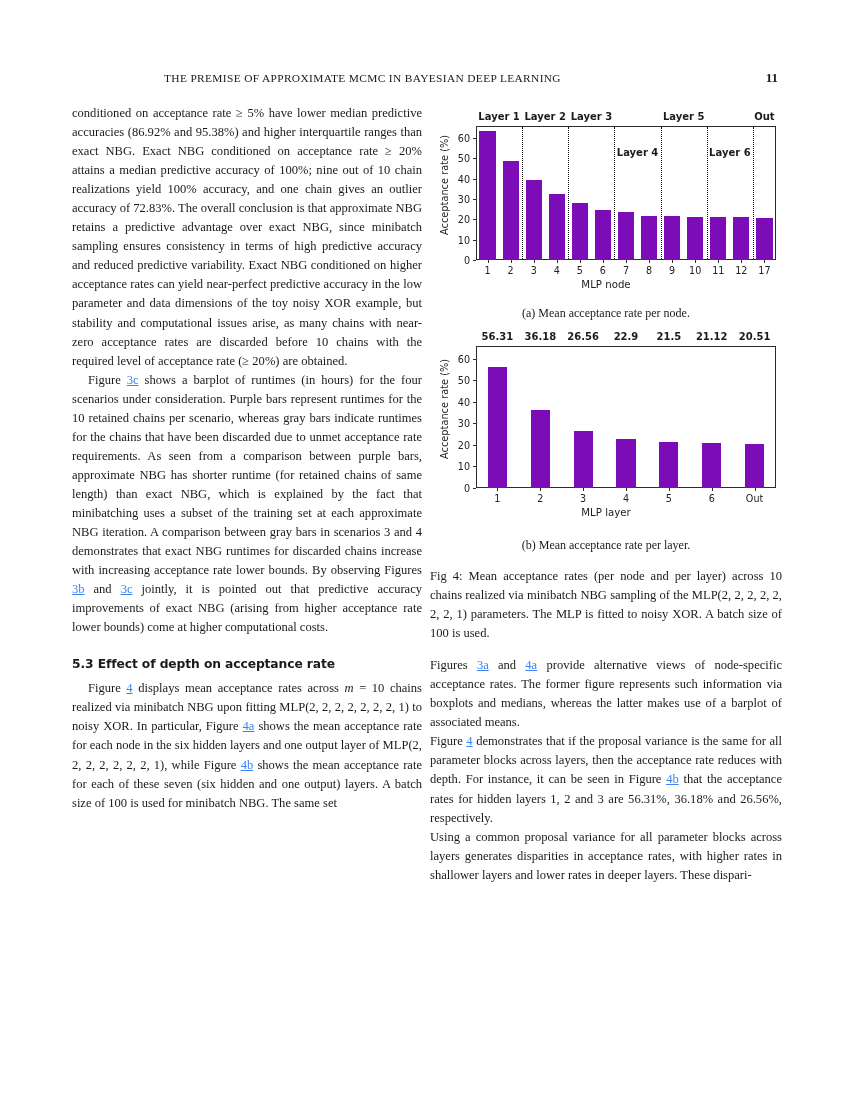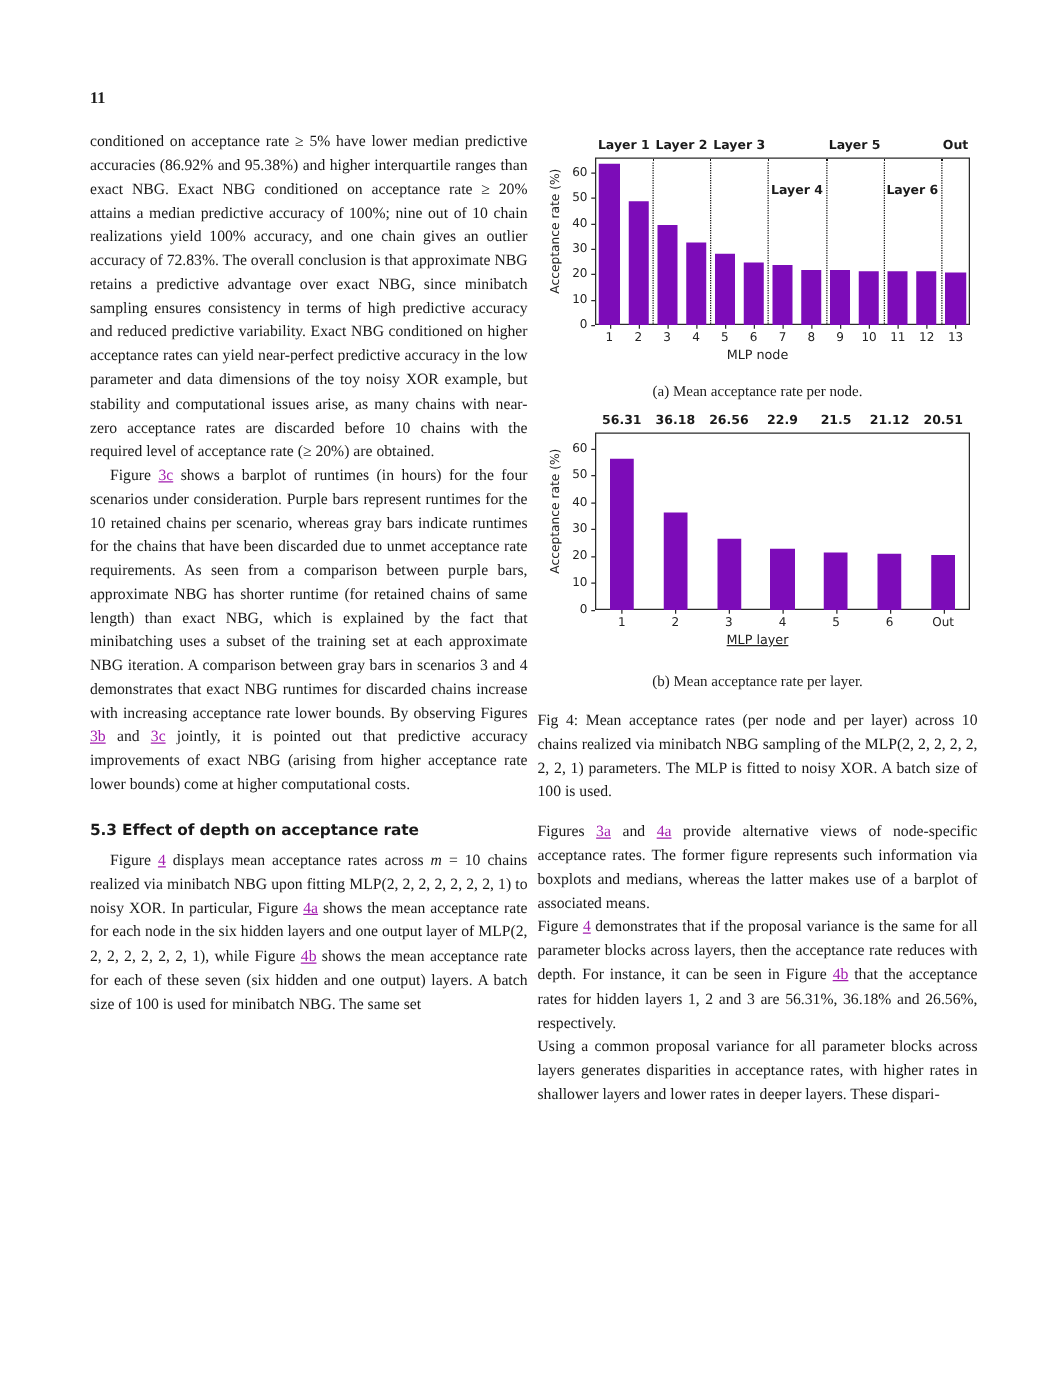--- a/index.html
+++ b/index.html
@@ -59,21 +59,21 @@
   }
   .col-left  { left: 72px; }
 
   .col p {
     margin: 0;
   }
   .col p.indent {
     text-indent: 16px;
   }
   .ref {
-    color: #a21caf;
+    color: #3b82f6;
   }
   .mathit {
     font-style: italic;
   }
   .nobr { white-space: nowrap; }
 
   h3.section {
     font-family: "DejaVu Sans", "Liberation Sans", sans-serif;
     font-size: 12.3px;
     font-weight: bold;
@@ -193,20 +193,21 @@
     transform: translateX(-50%);
     white-space: nowrap;
   }
 </style>
 </head>
 <body>
 
 <div class="page">
 
   <div class="runhead">
+    <span class="runhead-title">The Premise of Approximate MCMC in Bayesian Deep Learning</span>
     <span class="runhead-page">11</span>
   </div>
 
   <div class="col col-left">
     <p><span>conditioned on acceptance rate </span><span class="nobr">≥ 5%</span><span> have lower median predictive accuracies (86.92% and 95.38%) and higher interquartile ranges than exact NBG. Exact NBG conditioned on acceptance rate </span><span class="nobr">≥ 20%</span><span> attains a median predictive accuracy of 100%; nine out of 10 chain realizations yield 100% accuracy, and one chain gives an outlier accuracy of 72.83%. The overall conclusion is that approximate NBG retains a predictive advantage over exact NBG, since minibatch sampling ensures consistency in terms of high predictive accuracy and reduced predictive variability. Exact NBG conditioned on higher acceptance rates can yield near-perfect predictive accuracy in the low parameter and data dimensions of the toy noisy XOR example, but stability and computational issues arise, as many chains with near-zero acceptance rates are discarded before 10 chains with the required level of acceptance rate (</span><span class="nobr">≥ 20%</span><span>) are obtained.</span></p>
 
     <p class="indent"><span>Figure </span><a class="ref" href="#">3c</a><span> shows a barplot of runtimes (in hours) for the four scenarios under consideration. Purple bars represent runtimes for the 10 retained chains per scenario, whereas gray bars indicate runtimes for the chains that have been discarded due to unmet acceptance rate requirements. As seen from a comparison between purple bars, approximate NBG has shorter runtime (for retained chains of same length) than exact NBG, which is explained by the fact that minibatching uses a subset of the training set at each approximate NBG iteration. A comparison between gray bars in scenarios 3 and 4 demonstrates that exact NBG runtimes for discarded chains increase with increasing acceptance rate lower bounds. By observing Figures </span><a class="ref" href="#">3b</a><span> and </span><a class="ref" href="#">3c</a><span> jointly, it is pointed out that predictive accuracy improvements of exact NBG (arising from higher acceptance rate lower bounds) come at higher computational costs.</span></p>
 
     <h3 class="section">5.3  Effect of depth on acceptance rate</h3>
 
@@ -262,21 +263,21 @@
         <div class="bar" style="left: 257.154px; width: 16.1538px; height: 43.2455px; top: 112.755px; background: rgb(124, 12, 184);"></div>
         <div class="xtick" style="left: 265.231px; top: 161px;">10</div>
         <div class="xtick-mark" style="left: 265.231px; top: 156px;"></div>
         <div class="bar" style="left: 280.231px; width: 16.1538px; height: 42.6364px; top: 113.364px; background: rgb(124, 12, 184);"></div>
         <div class="xtick" style="left: 288.308px; top: 161px;">11</div>
         <div class="xtick-mark" style="left: 288.308px; top: 156px;"></div>
         <div class="bar" style="left: 303.308px; width: 16.1538px; height: 43.0424px; top: 112.958px; background: rgb(124, 12, 184);"></div>
         <div class="xtick" style="left: 311.385px; top: 161px;">12</div>
         <div class="xtick-mark" style="left: 311.385px; top: 156px;"></div>
         <div class="bar" style="left: 326.385px; width: 16.1538px; height: 41.6212px; top: 114.379px; background: rgb(124, 12, 184);"></div>
-        <div class="xtick" style="left: 334.462px; top: 161px;">13</div>
+        <div class="xtick" style="left: 334.462px; top: 161px;">17</div>
         <div class="xtick-mark" style="left: 334.462px; top: 156px;"></div>
         <div class="divider" style="left: 92.1538px; top: 23px; height: 132px;"></div>
         <div class="divider" style="left: 138.308px; top: 23px; height: 132px;"></div>
         <div class="divider" style="left: 184.462px; top: 23px; height: 132px;"></div>
         <div class="divider" style="left: 230.615px; top: 23px; height: 132px;"></div>
         <div class="divider" style="left: 276.769px; top: 23px; height: 132px;"></div>
         <div class="divider" style="left: 322.923px; top: 23px; height: 132px;"></div>
         <div class="grouplabel" style="left: 69.0769px; top: 7px;">Layer 1</div>
         <div class="grouplabel" style="left: 115.231px; top: 7px;">Layer 2</div>
         <div class="grouplabel" style="left: 161.385px; top: 7px;">Layer 3</div>
@@ -326,21 +327,21 @@
         <div class="xtick-mark" style="left: 238.857px; top: 166px;"></div>
         <div class="vallabel" style="left: 238.857px; top: 9px;">21.5</div>
         <div class="bar" style="left: 272.071px; width: 19.2857px; height: 45.44px; top: 120.56px; background: rgb(124, 12, 184);"></div>
         <div class="xtick" style="left: 281.714px; top: 171px;">6</div>
         <div class="xtick-mark" style="left: 281.714px; top: 166px;"></div>
         <div class="vallabel" style="left: 281.714px; top: 9px;">21.12</div>
         <div class="bar" style="left: 314.929px; width: 19.2857px; height: 44.1276px; top: 121.872px; background: rgb(124, 12, 184);"></div>
         <div class="xtick" style="left: 324.571px; top: 171px;">Out</div>
         <div class="xtick-mark" style="left: 324.571px; top: 166px;"></div>
         <div class="vallabel" style="left: 324.571px; top: 9px;">20.51</div>
-        <div class="xlabel" style="left: 0px; top: 185px; text-decoration: underline;">MLP layer</div>
+        <div class="xlabel" style="left: 0px; top: 185px;">MLP layer</div>
       </div>
     <p class="subcaption">(b) Mean acceptance rate per layer.</p>
 
     <p class="figcaption">Fig 4: Mean acceptance rates (per node and per layer) across 10 chains realized via minibatch NBG sampling of the MLP(2, 2, 2, 2, 2, 2, 2, 1) parameters. The MLP is fitted to noisy XOR. A batch size of 100 is used.</p>
 
     <div style="margin-top:13px">
 
       <p class="indent" style="font-size:12.55px;line-height:19.05px;text-align:justify;margin:0"><span>Figures </span><a class="ref" href="#">3a</a><span> and </span><a class="ref" href="#">4a</a><span> provide alternative views of node-specific acceptance rates. The former figure represents such information via boxplots and medians, whereas the latter makes use of a barplot of associated means.</span></p>
 
       <p class="indent" style="font-size:12.55px;line-height:19.05px;text-align:justify;margin:0"><span>Figure </span><a class="ref" href="#">4</a><span> demonstrates that if the proposal variance is the same for all parameter blocks across layers, then the acceptance rate reduces with depth. For instance, it can be seen in Figure </span><a class="ref" href="#">4b</a><span> that the acceptance rates for hidden layers 1, 2 and 3 are 56.31%, 36.18% and 26.56%, respectively.</span></p>

